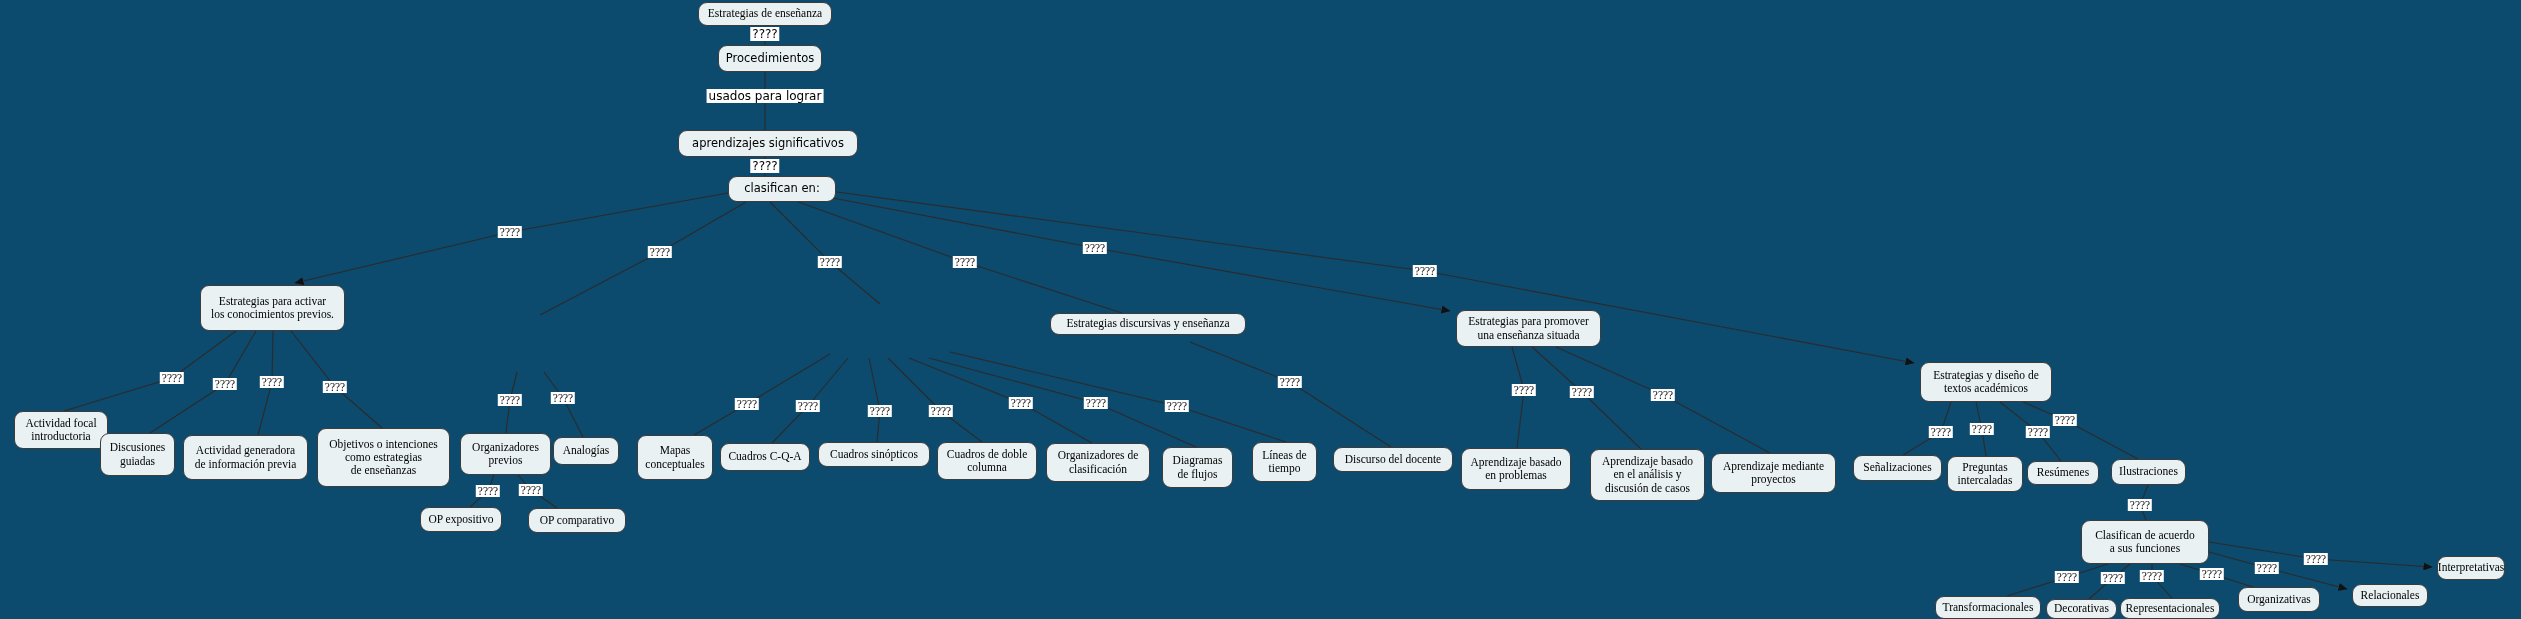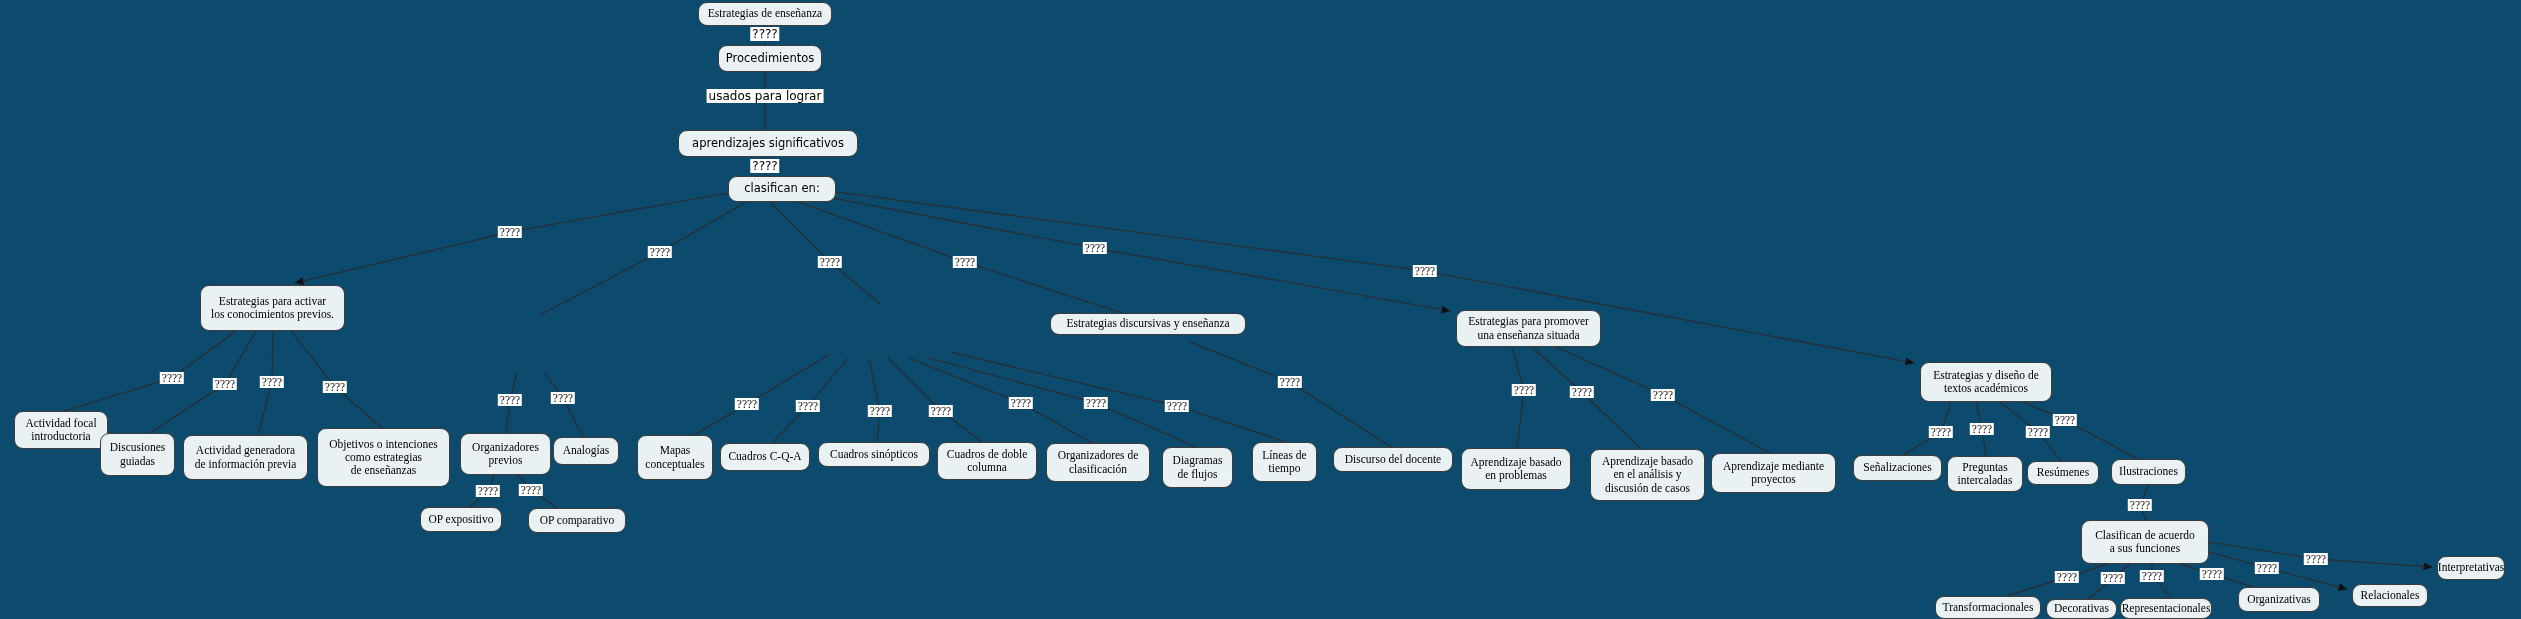--- a/index.html
+++ b/index.html
@@ -122,21 +122,21 @@
   <div class="node" style="left:1853px;top:455px;width:89px;height:26px">Señalizaciones</div>
   <div class="node" style="left:1947px;top:456px;width:76px;height:36px">Preguntas
 intercaladas</div>
   <div class="node" style="left:2027px;top:461px;width:72px;height:24px">Resúmenes</div>
   <div class="node" style="left:2111px;top:459px;width:75px;height:26px">Ilustraciones</div>
 
   <div class="node" style="left:2081px;top:520px;width:128px;height:44px">Clasifican de acuerdo
 a sus funciones</div>
   <div class="node" style="left:1935px;top:596px;width:106px;height:23px">Transformacionales</div>
   <div class="node" style="left:2046px;top:599px;width:71px;height:20px">Decorativas</div>
-  <div class="node" style="left:2120px;top:598px;width:92px;height:21px">Representacionales</div>
+  <div class="node" style="left:2120px;top:598px;width:100px;height:21px">Representacionales</div>
   <div class="node" style="left:2238px;top:587px;width:82px;height:25px">Organizativas</div>
   <div class="node" style="left:2352px;top:584px;width:76px;height:23px">Relacionales</div>
   <div class="node" style="left:2437px;top:556px;width:68px;height:24px">Interpretativas</div>
 
   <span class="elabel sans" style="left:765px;top:34px">????</span>
   <span class="elabel sans" style="left:765px;top:96px">usados para lograr</span>
   <span class="elabel sans" style="left:765px;top:166px">????</span>
   <span class="elabel" style="left:510px;top:232px">????</span>
   <span class="elabel" style="left:660px;top:252px">????</span>
   <span class="elabel" style="left:830px;top:262px">????</span>

